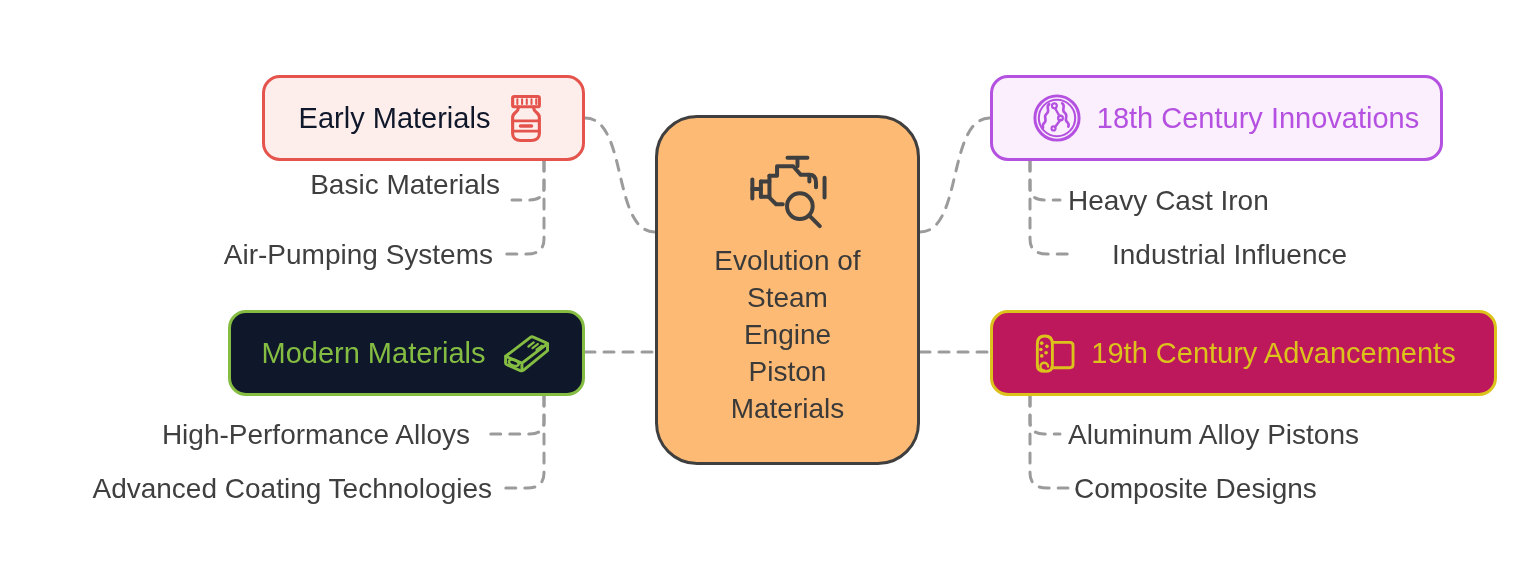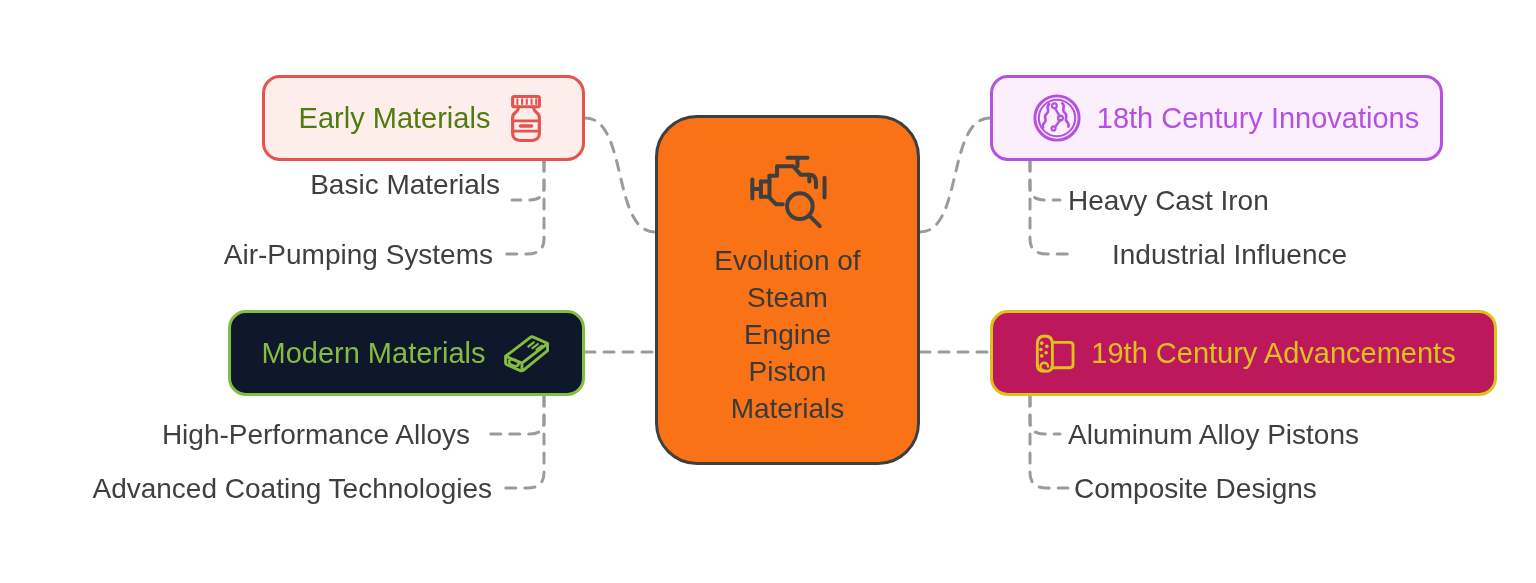--- a/index.html
+++ b/index.html
@@ -5,26 +5,26 @@
   html,body{margin:0;padding:0;background:#ffffff;}
   .stage{
     position:relative;width:1536px;height:583px;background:#ffffff;
     font-family:"Liberation Sans", sans-serif;overflow:hidden;
   }
   .edges{position:absolute;left:0;top:0;width:1536px;height:583px;}
   .edge{fill:none;stroke:#9b9b9b;stroke-width:3;stroke-dasharray:10 9;stroke-linecap:round;}
   .node{position:absolute;box-sizing:border-box;display:flex;align-items:center;justify-content:center;}
   .branch{border:3px solid;border-radius:18px;gap:14px;font-size:29px;font-weight:400;}
   .branch .blabel{white-space:nowrap;}
-  .early{left:262px;top:75px;width:323px;height:86px;color:#4d7c0f;background:#fdedeb;border-color:#e4544d;}
+  .early{left:262px;top:75px;width:323px;height:86px;color:#0f172a;background:#fdedeb;border-color:#e4544d;}
   .innovations{left:990px;top:75px;width:453px;height:86px;color:#b551e1;background:#fbeffd;border-color:#b551e1;padding-left:17px;}
   .modern{left:228px;top:310px;width:357px;height:86px;color:#84bd42;background:#0f172a;border-color:#84bd42;}
   .advancements{left:990px;top:310px;width:507px;height:86px;color:#dcc31b;background:#be185d;border-color:#dcc31b;}
   .center{
-    left:655px;top:115px;width:265px;height:350px;background:#f97316;
+    left:655px;top:115px;width:265px;height:350px;background:#fdba74;
     border:3px solid #3f3f3f;border-radius:42px;flex-direction:column;
     justify-content:flex-start;padding-top:30px;
   }
   .center-label{
     margin-top:10px;font-size:28px;line-height:37px;color:#3a3a3a;
     text-align:center;white-space:pre-line;
   }
   .leaf{position:absolute;font-size:28px;line-height:33px;color:#3f3f3f;white-space:nowrap;}
   .l-basic{top:168px;right:1036px;}
   .l-air{top:238px;right:1043px;}

